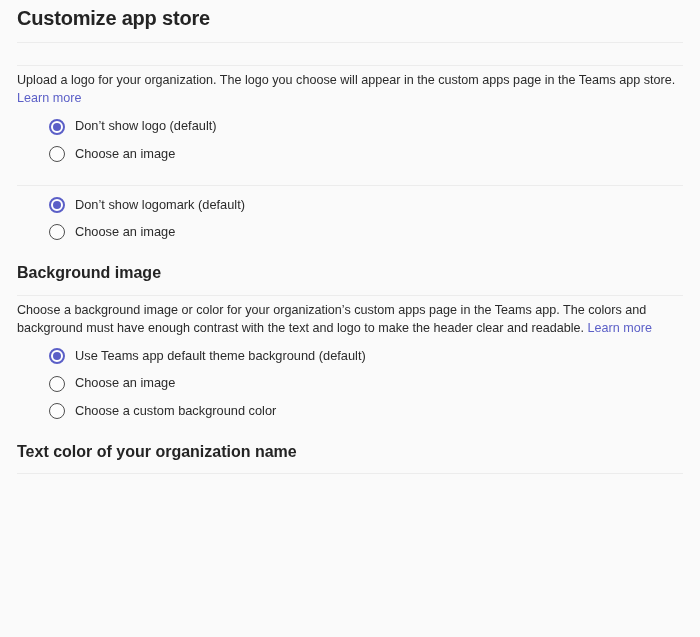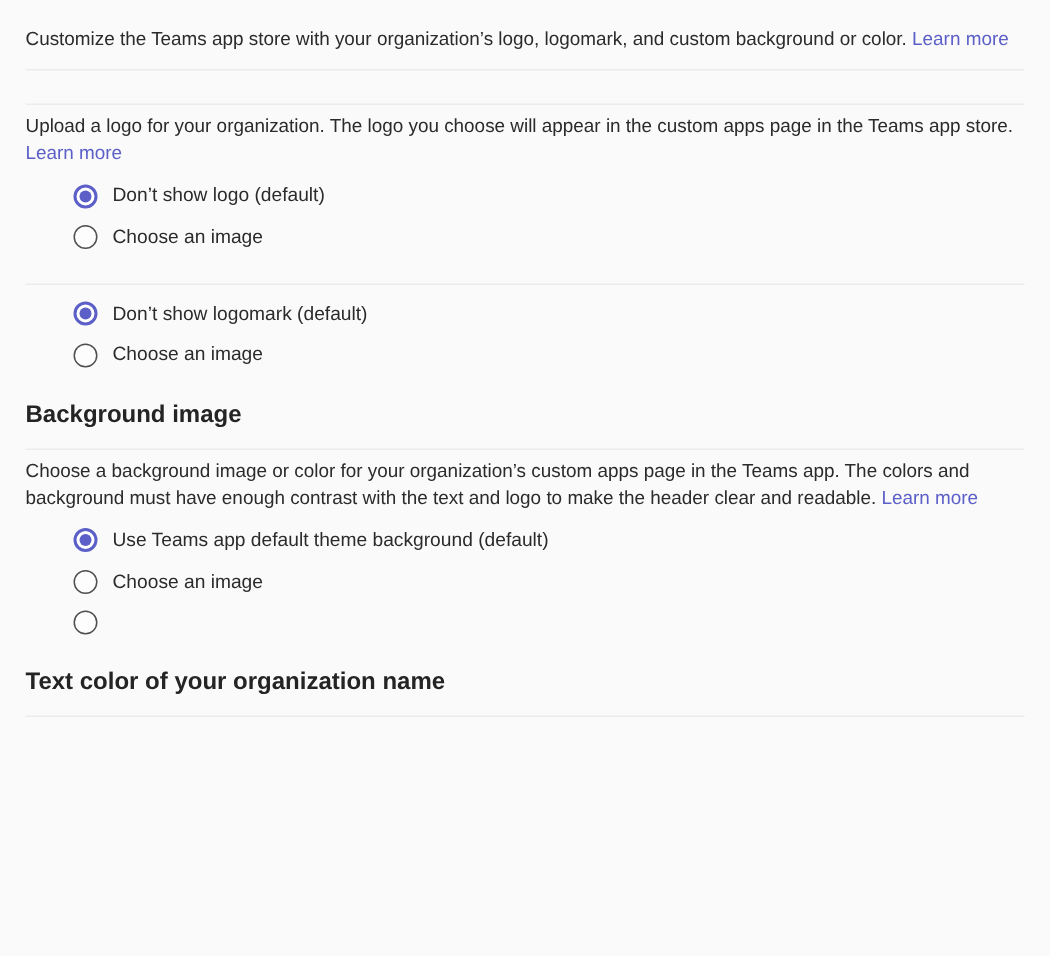--- a/index.html
+++ b/index.html
@@ -117,22 +117,21 @@
   .radio-label {
     font-size: 12.8px;
     color: #2b2b2b;
     line-height: 1.3;
   }
 </style>
 </head>
 <body>
 
 <main>
-  <p class="para"><span>Customize the Teams app store with your organization’s logo, logomark, and custom background or color.</span>
-    <a class="learn-more">Learn more</a></p>
+  <h1>Customize app store</h1>
   <hr class="divider">
   <div id="sections">
   <section>
     <hr class="divider heading-divider">
     <p class="para section-desc"><span>Upload a logo for your organization. The logo you choose will appear in the custom apps page in the Teams app store.</span>
       <a class="learn-more">Learn more</a></p>
     <div class="options">
   <label class="radio-row selected">
     <span class="radio">
               <span class="dot"></span>
@@ -180,20 +179,21 @@
     <span class="radio-label">Use Teams app default theme background (default)</span>
   </label>
 
   <label class="radio-row">
     <span class="radio"></span>
     <span class="radio-label">Choose an image</span>
   </label>
 
   <label class="radio-row">
     <span class="radio"></span>
+    <span class="radio-label">Choose a custom background color</span>
   </label>
 </div>
   </section>
 
   <section>
     <div class="heading-row">
       <h2>Text color of your organization name</h2>
 
     </div>
     <hr class="divider heading-divider">

